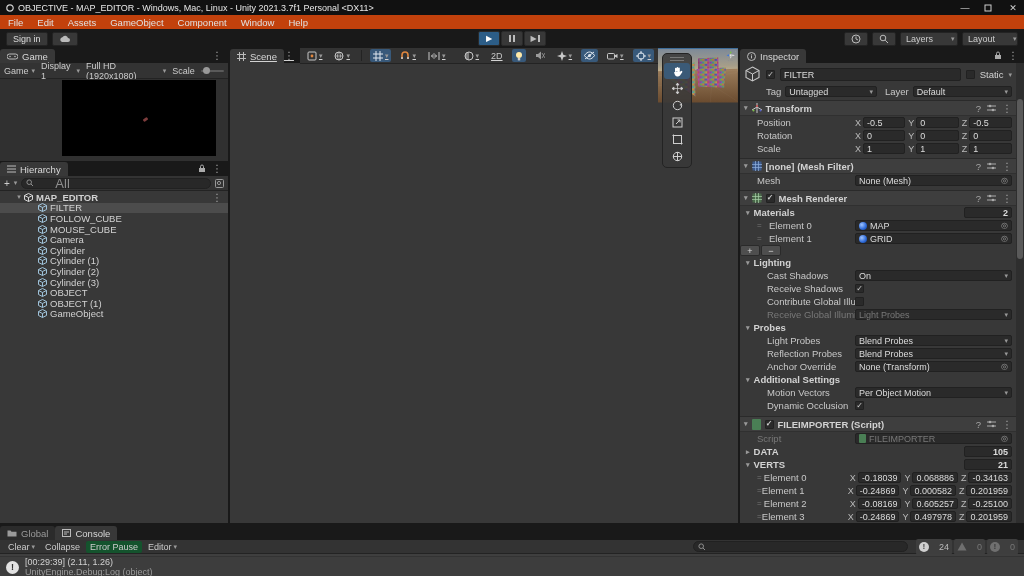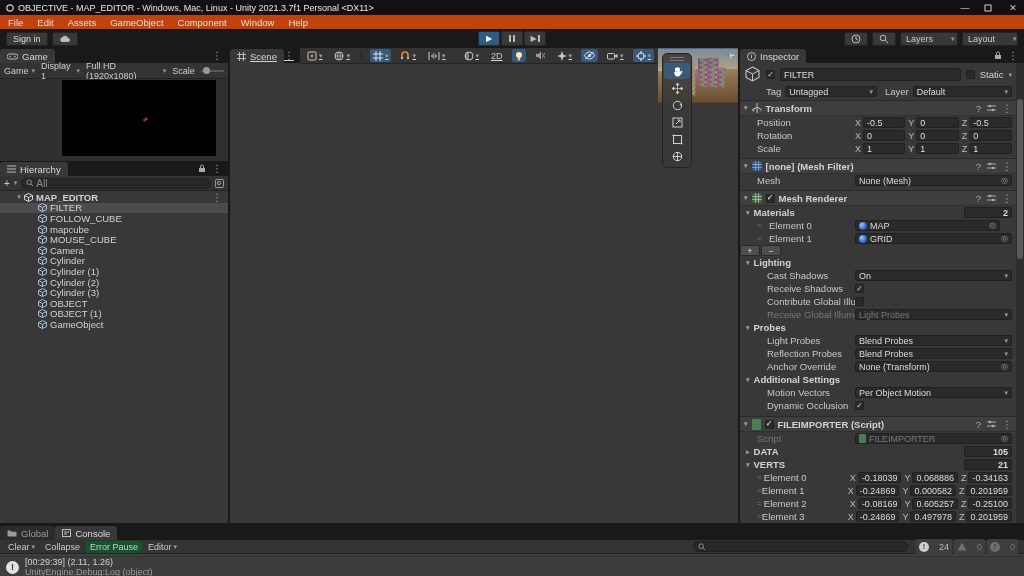--- a/index.html
+++ b/index.html
@@ -54,21 +54,21 @@
   .reddot { position:absolute; left:81px; top:38px; width:5px; height:3px; background:#7d3c3c;
             transform:rotate(-35deg); border-radius:1px; }
   .slider { width:26px; height:2px; background:#5a5a5a; border-radius:1px; position:relative; }
   .slider i { position:absolute; left:2px; top:-2.5px; width:7px; height:7px; background:#999; border-radius:50%; }
 
   
   .hierpanel { flex:1; display:flex; flex-direction:column; background:#383838; }
   .searchrow { height:15px; background:#333; border-bottom:1px solid #232323; display:flex;
                align-items:center; padding:0 4px; gap:4px; flex:0 0 auto; }
   .searchfld { flex:1; height:11px; background:#282828; border:1px solid #212121; border-radius:6px;
-               display:flex; align-items:center; gap:2px; padding:0 4px; color:#8e8e8e; font-size:10px; }
+               display:flex; align-items:center; gap:21px; padding:0 4px; color:#8e8e8e; font-size:13px; }
   .tree { flex:1; overflow:hidden; padding-top:1px; }
   .trow { height:10.6px; display:flex; align-items:center; font-size:9.5px; color:#d2d2d2; }
   .trow.sel { background:#4c4c4c; }
   .trow .arrow { width:10px; text-align:center; color:#999; font-size:7px; margin-left:14px; }
   .trow .obicon { margin-right:3px; display:flex; }
   .trow.child { padding-left:38px; }
   .trow.rootrow .kebab { margin-left:auto; margin-right:6px; }
 
   
   .scenepanel { flex:1; display:flex; flex-direction:row; min-width:0;text-decoration:underline; }
@@ -340,29 +340,20 @@
               <div class="trow child">
                 <span class="obicon">
                   <svg width="9" height="9">
                     <path d="M4.5 0.5 8.5 2.5v4L4.5 8.5 0.5 6.5v-4z" fill="none" stroke="#9ec1d8"></path>
                     <path d="M0.5 2.5 4.5 4.5 8.5 2.5M4.5 4.5v4" fill="none" stroke="#9ec1d8"></path>
                   </svg>
                 </span>
                 <span>FOLLOW_CUBE</span>
               </div>
 
-              <div class="trow child">
-                <span class="obicon">
-                  <svg width="9" height="9">
-                    <path d="M4.5 0.5 8.5 2.5v4L4.5 8.5 0.5 6.5v-4z" fill="none" stroke="#9ec1d8"></path>
-                    <path d="M0.5 2.5 4.5 4.5 8.5 2.5M4.5 4.5v4" fill="none" stroke="#9ec1d8"></path>
-                  </svg>
-                </span>
-                <span>mapcube</span>
-              </div>
 
               <div class="trow child">
                 <span class="obicon">
                   <svg width="9" height="9">
                     <path d="M4.5 0.5 8.5 2.5v4L4.5 8.5 0.5 6.5v-4z" fill="none" stroke="#9ec1d8"></path>
                     <path d="M0.5 2.5 4.5 4.5 8.5 2.5M4.5 4.5v4" fill="none" stroke="#9ec1d8"></path>
                   </svg>
                 </span>
                 <span>MOUSE_CUBE</span>
               </div>
@@ -865,21 +856,21 @@
         <div class="foldrow">
           <span class="caret">▾</span>
             <span>Materials</span>
           <span class="fld cntfld">2</span>
         </div>
         <div>
 
             <div class="elemrow">
               <span class="grip">=</span>
               <span class="lbl">Element 0</span>
-              <span class="ddfld" style="margin-right:16px">
+              <span class="ddfld" style="margin-right:4px">
                 <span class="matdot"></span>
                 <span>MAP</span>
                 <span class="picker">◎</span>
               </span>
             </div>
 
             <div class="elemrow">
               <span class="grip">=</span>
               <span class="lbl">Element 1</span>
               <span class="ddfld" style="margin-right:4px">

